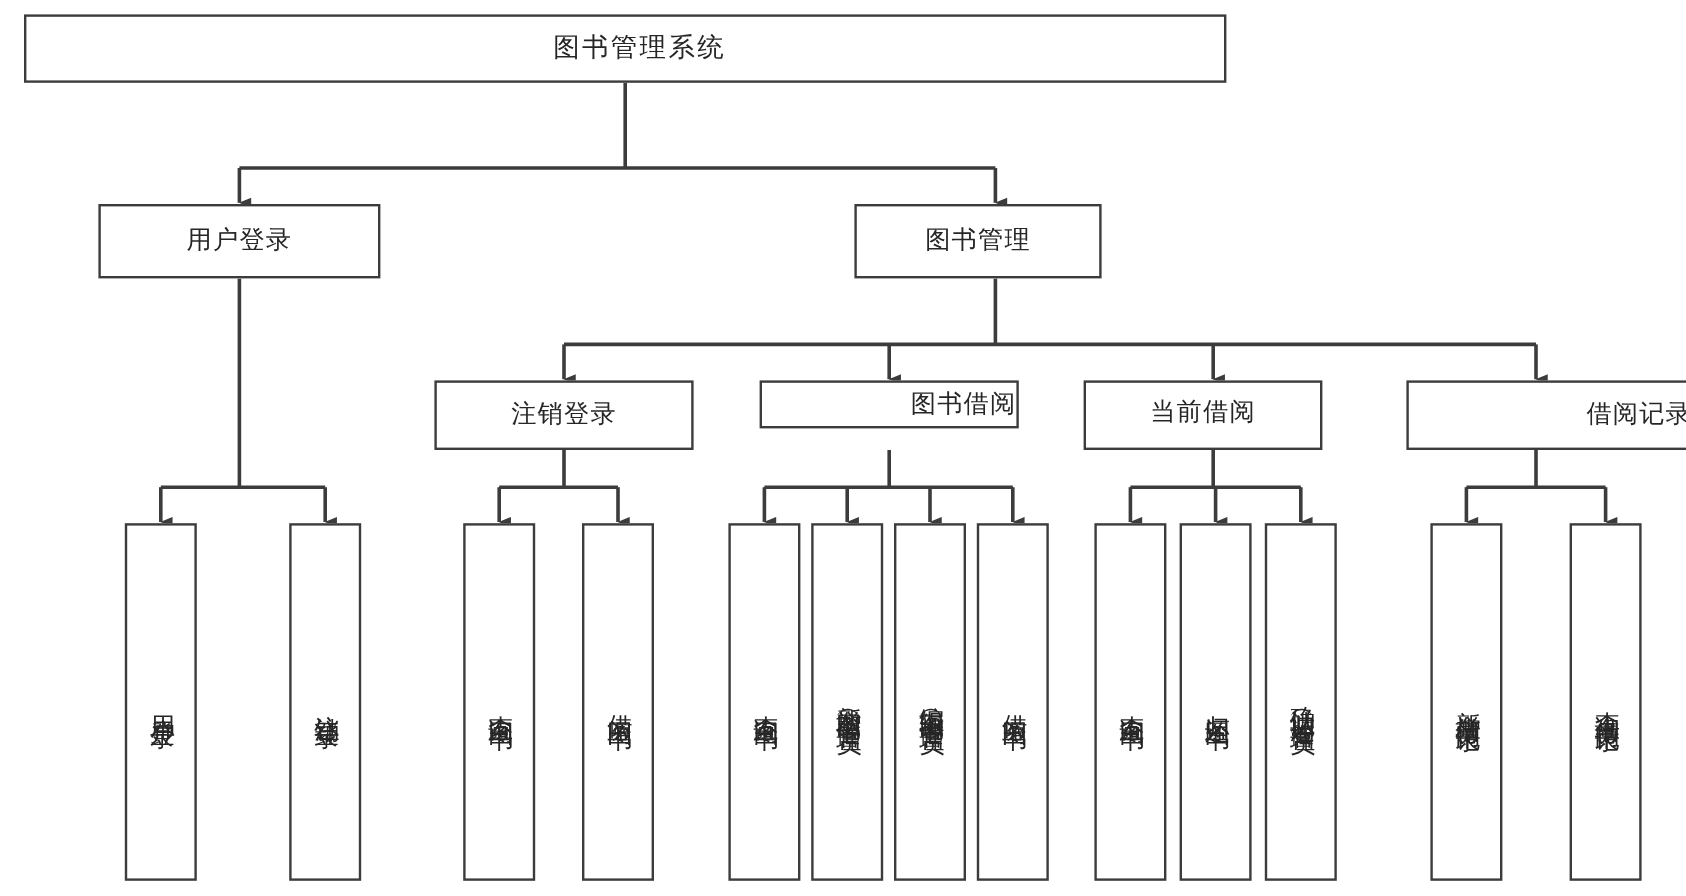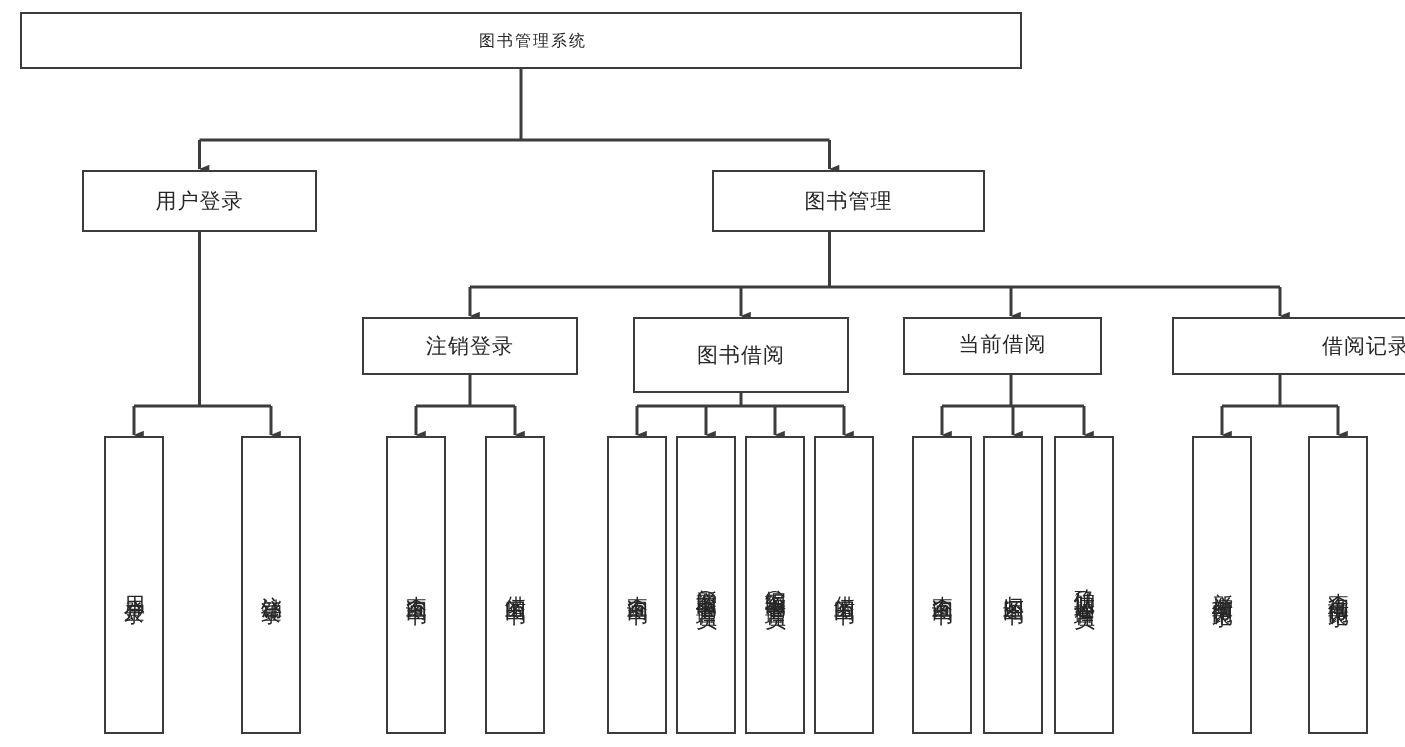--- a/index.html
+++ b/index.html
@@ -15,21 +15,21 @@
     box-sizing:border-box;
     background:#ffffff;
     border:2px solid #3c3c3c;
     display:flex;align-items:center;justify-content:center;
     color:#262626;
   }
   .node.h-node{ }
   .node.h-node .node-label{
     font-size:21px;line-height:1.1;letter-spacing:1px;white-space:nowrap;
   }
-  .node.lvl1 .node-label{font-size:16px;letter-spacing:2px;margin-left:24px;}
+  .node.lvl1 .node-label{font-size:22px;letter-spacing:2px;margin-left:24px;}
   .node.v-node{padding:6px 2px;}
   .node.v-node .node-label{
     writing-mode:vertical-rl;
     text-orientation:upright;
     font-size:21px;
     line-height:1.28;
     letter-spacing:3px;
     white-space:nowrap;
     text-align:center;
   }
@@ -89,27 +89,27 @@
       </g>
   </svg>
 
   <div id="node-layer">
       <div class="node lvl1 h-node" style="left: 20px; top: 12px; width: 1002px; height: 57px;">
         <span class="node-label">图书管理系统</span>
       </div>
       <div class="node lvl2 h-node" style="left: 82px; top: 170px; width: 235px; height: 62px;">
         <span class="node-label">用户登录</span>
       </div>
-      <div class="node lvl2 h-node" style="left: 712px; top: 170px; width: 273px; height: 62px; align-items: center;">
+      <div class="node lvl2 h-node" style="left: 712px; top: 170px; width: 206px; height: 62px; align-items: center;">
         <span class="node-label">图书管理</span>
       </div>
       <div class="node lvl3 h-node" style="left: 362px; top: 317px; width: 216px; height: 58px;">
         <span class="node-label">注销登录</span>
       </div>
-      <div class="node lvl3 h-node" style="left: 633px; top: 317px; width: 216px; height: 76px;">
+      <div class="node lvl3 h-node" style="left: 633px; top: 317px; width: 216px; height: 40px; justify-content: flex-end;">
         <span class="node-label">图书借阅</span>
       </div>
       <div class="node lvl3 h-node" style="left: 903px; top: 317px; width: 199px; height: 58px; font-family: Liberation Mono, monospace;">
         <span class="node-label">当前借阅</span>
       </div>
       <div class="node lvl3 h-node" style="left: 1172px; top: 317px; width: 240px; height: 58px; justify-content: flex-end;">
         <span class="node-label">借阅记录</span>
       </div>
       <div class="node lvl4 v-node" style="left: 104px; top: 436px; width: 60px; height: 298px;">
         <span class="node-label">用户登录</span>

